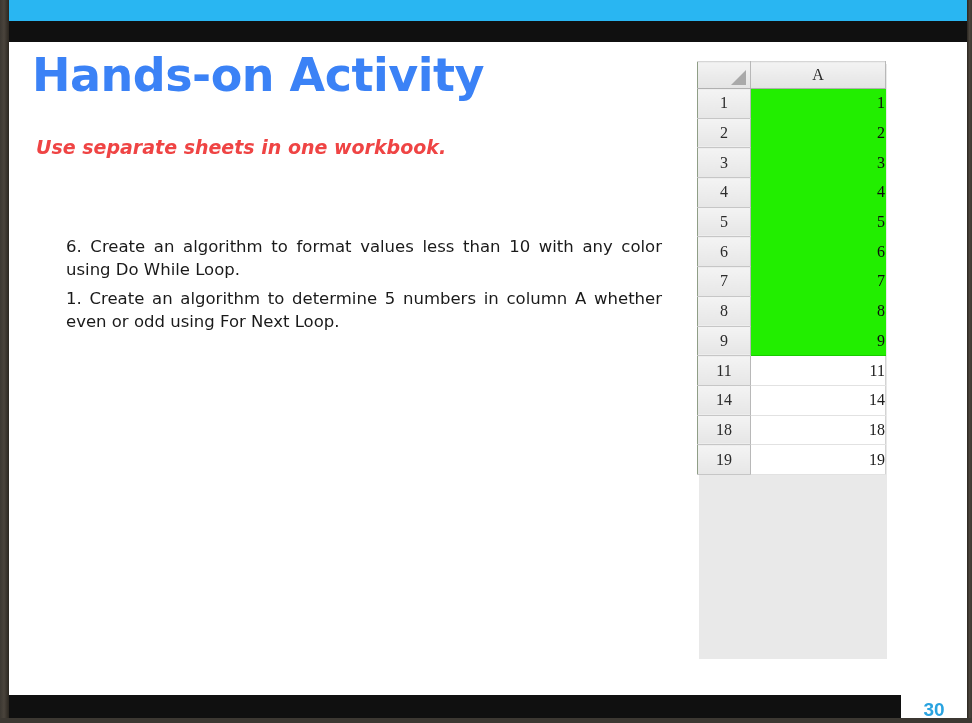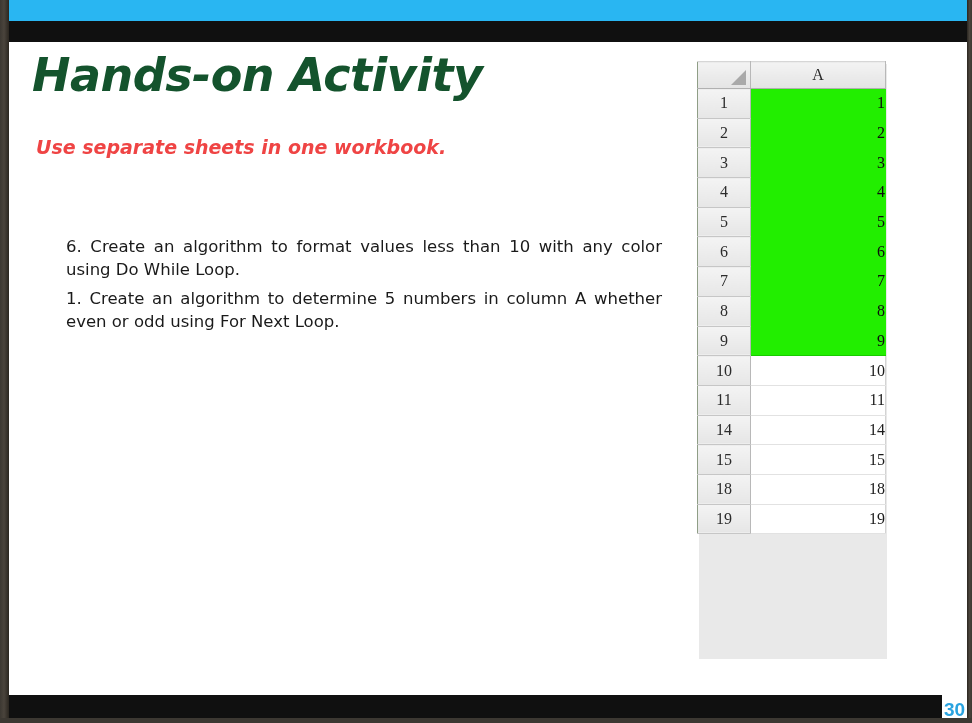--- a/index.html
+++ b/index.html
@@ -62,47 +62,46 @@
   .bar-dark-bottom {
     position: absolute;
     left: 9px; top: 695px;
     width: 958px; height: 25px;
     background: #101010;
     z-index: 10;
   }
   .page-number-box {
     position: absolute;
     right: 5px; top: 695px;
-    width: 25px; height: 28px;
+    width: 66px; height: 28px;
     background: #ffffff;
     z-index: 15;
     display: flex;
     align-items: center;
     justify-content: center;
   }
   .page-number {
     color: #29a3e0;
     font-size: 19px;
     font-weight: bold;
     font-family: "Liberation Sans", sans-serif;
     line-height: 1;
   }
 
   
   .slide-title {
     position: absolute;
     left: 32px;
     top: 48px;
-    color: #14532d;
+    color: #3b82f6;
     font-size: 46px;
     font-weight: bold;
     letter-spacing: -0.5px;
     font-family: "DejaVu Sans", sans-serif;
     z-index: 20;
-    font-style: italic;
   }
   .slide-subtitle {
     position: absolute;
     left: 36px;
     top: 136px;
     color: #ef4444;
     font-size: 19px;
     font-weight: bold;
     font-style: italic;
     font-family: "DejaVu Sans", sans-serif;
@@ -279,34 +278,26 @@
           </tr>
           <tr>
             <th class="row-head">8</th>
             <td class="cell highlight">8</td>
           </tr>
           <tr class="last-green">
             <th class="row-head">9</th>
             <td class="cell highlight">9</td>
           </tr>
           <tr>
-            <th class="row-head">10</th>
-            <td class="cell">10</td>
-          </tr>
-          <tr>
             <th class="row-head">11</th>
             <td class="cell">11</td>
           </tr>
           <tr>
             <th class="row-head">14</th>
             <td class="cell">14</td>
-          </tr>
-          <tr>
-            <th class="row-head">15</th>
-            <td class="cell">15</td>
           </tr>
           <tr>
             <th class="row-head">18</th>
             <td class="cell">18</td>
           </tr>
           <tr>
             <th class="row-head">19</th>
             <td class="cell">19</td>
           </tr>
         </tbody>

